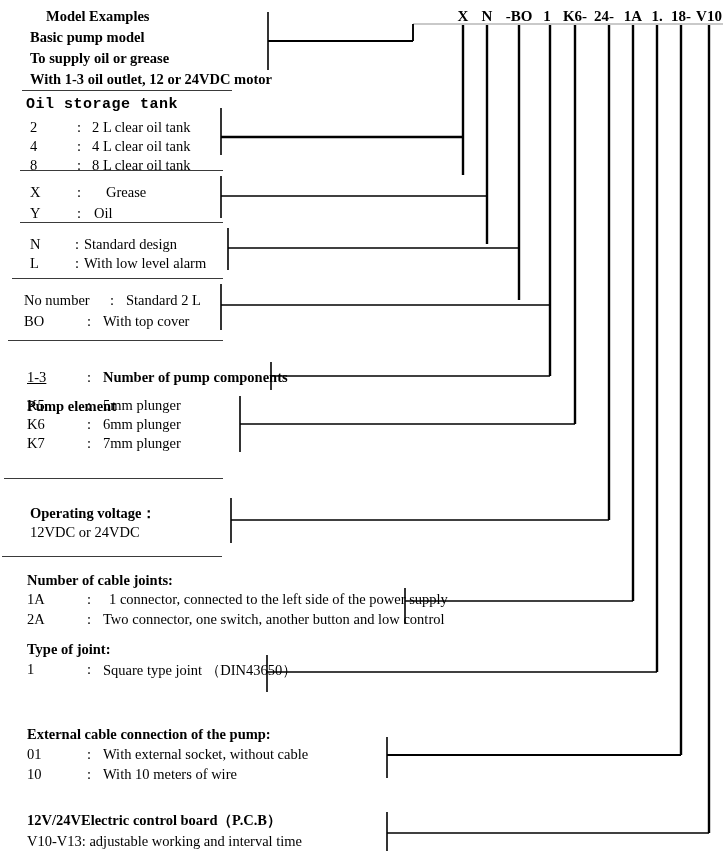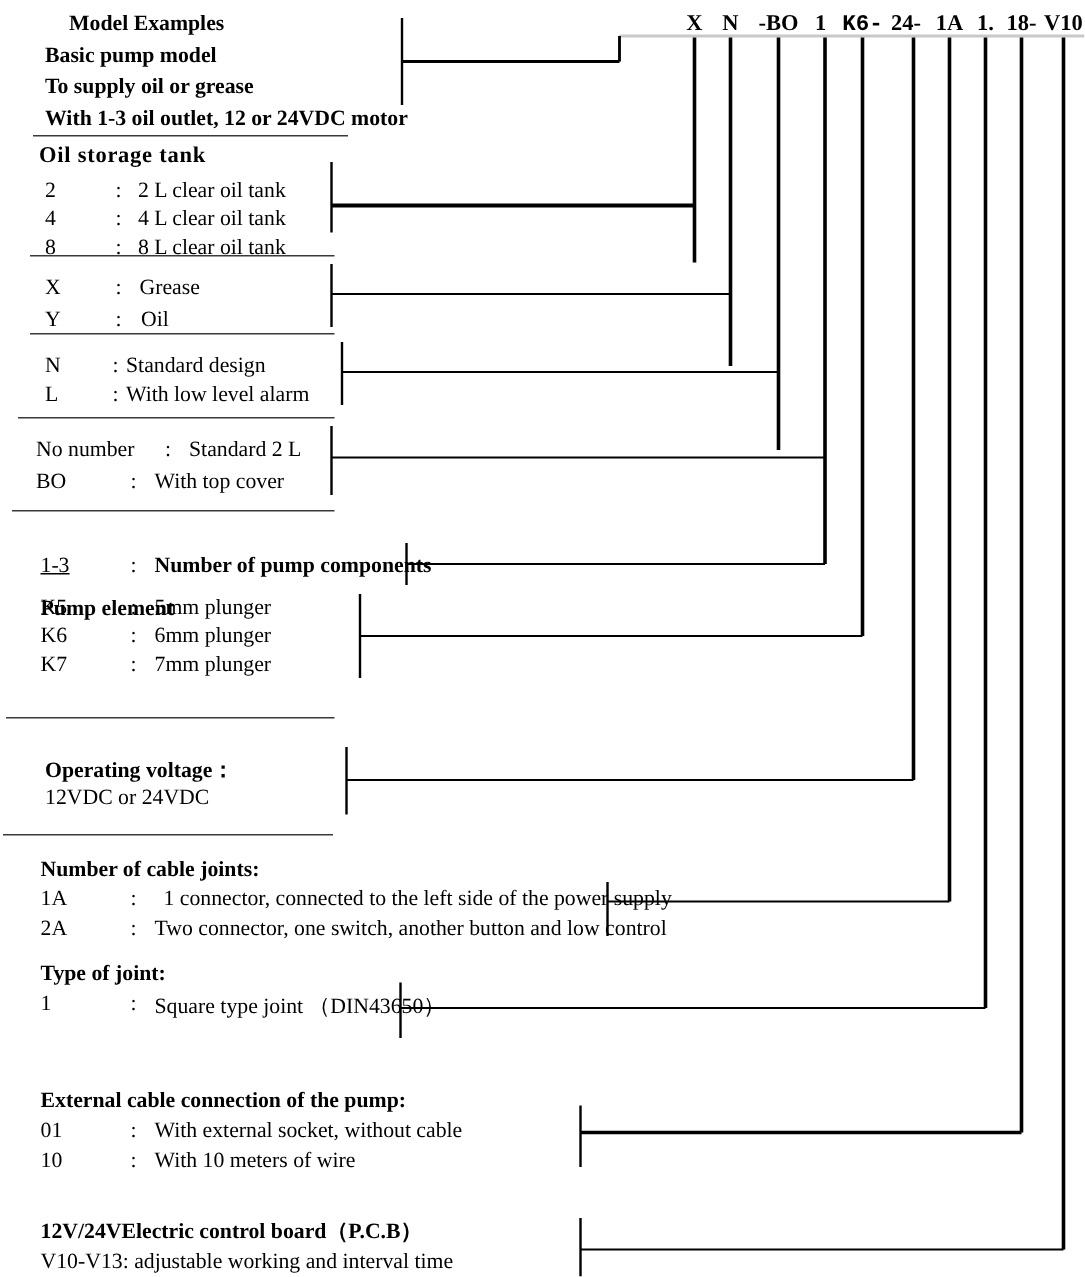--- a/index.html
+++ b/index.html
@@ -8,21 +8,21 @@
     font-family:"Liberation Serif", serif;
     width:723px;height:851px;position:relative;overflow:hidden;
     color:#000;
   }
   #stage{position:relative;width:723px;height:851px;}
 
   
   #leaders{position:absolute;left:0;top:0;width:723px;height:851px;pointer-events:none;}
 
   .bold{font-weight:bold;}
-  .mono{font-family:Liberation Serif, serif;font-weight:bold;letter-spacing:0.5px;}
+  .mono{font-family:Liberation Mono, monospace;font-weight:bold;letter-spacing:0.5px;}
 
   
   .codecell{
     position:absolute;top:8px;
     font-family:"Liberation Serif", serif;
     font-weight:bold;font-size:15px;
     text-align:center;white-space:nowrap;
   }
 
   
@@ -97,21 +97,21 @@
       <line x1="387" y1="812" x2="387" y2="851" stroke-width="1.6"></line>
       <line x1="387" y1="833" x2="709" y2="833" stroke-width="1.4"></line>
     </g>
   </svg>
 
   <div>
     <div class="codecell" style="left:463px;transform:translateX(-50%);">X</div>
     <div class="codecell" style="left:487px;transform:translateX(-50%);">N</div>
     <div class="codecell" style="left:519px;transform:translateX(-50%);">-BO</div>
     <div class="codecell" style="left:547px;transform:translateX(-50%);">1</div>
-    <div class="codecell" style="left:575px;transform:translateX(-50%);font-family:Liberation Mono, monospace;">K6-</div>
+    <div class="codecell" style="left:575px;transform:translateX(-50%);">K6-</div>
     <div class="codecell" style="left:604px;transform:translateX(-50%);">24-</div>
     <div class="codecell" style="left:633px;transform:translateX(-50%);">1A</div>
     <div class="codecell" style="left:657px;transform:translateX(-50%);">1.</div>
     <div class="codecell" style="left:681px;transform:translateX(-50%);">18-</div>
     <div class="codecell" style="left:709px;transform:translateX(-50%);">V10</div>
   </div>
 
   <div>
     <div class="hdr-line" style="top:8px;margin-left:16px;">Model Examples</div>
     <div class="hdr-line" style="top:29px;">Basic pump model</div>
@@ -143,21 +143,21 @@
       <span class="code" style="position:relative;">8</span>
       <span class="colon" style="left:47px;">:</span>
       <span class="desc" style="left:62px;">8 L clear oil tank</span>
     </div>
   </div>
 
   <div>
     <div class="row" style="left:30px;top:184px;">
       <span class="code" style="position:relative;">X</span>
       <span class="colon" style="left:47px;">:</span>
-      <span class="desc" style="left:63px;">Grease</span>
+      <span class="desc" style="left:76px;">Grease</span>
     </div>
     <div class="row" style="left:30px;top:205px;">
       <span class="code" style="position:relative;">Y</span>
       <span class="colon" style="left:47px;">:</span>
       <span class="desc" style="left:64px;">Oil</span>
     </div>
   </div>
 
   <div>
     <div class="row" style="left:30px;top:236px;">

